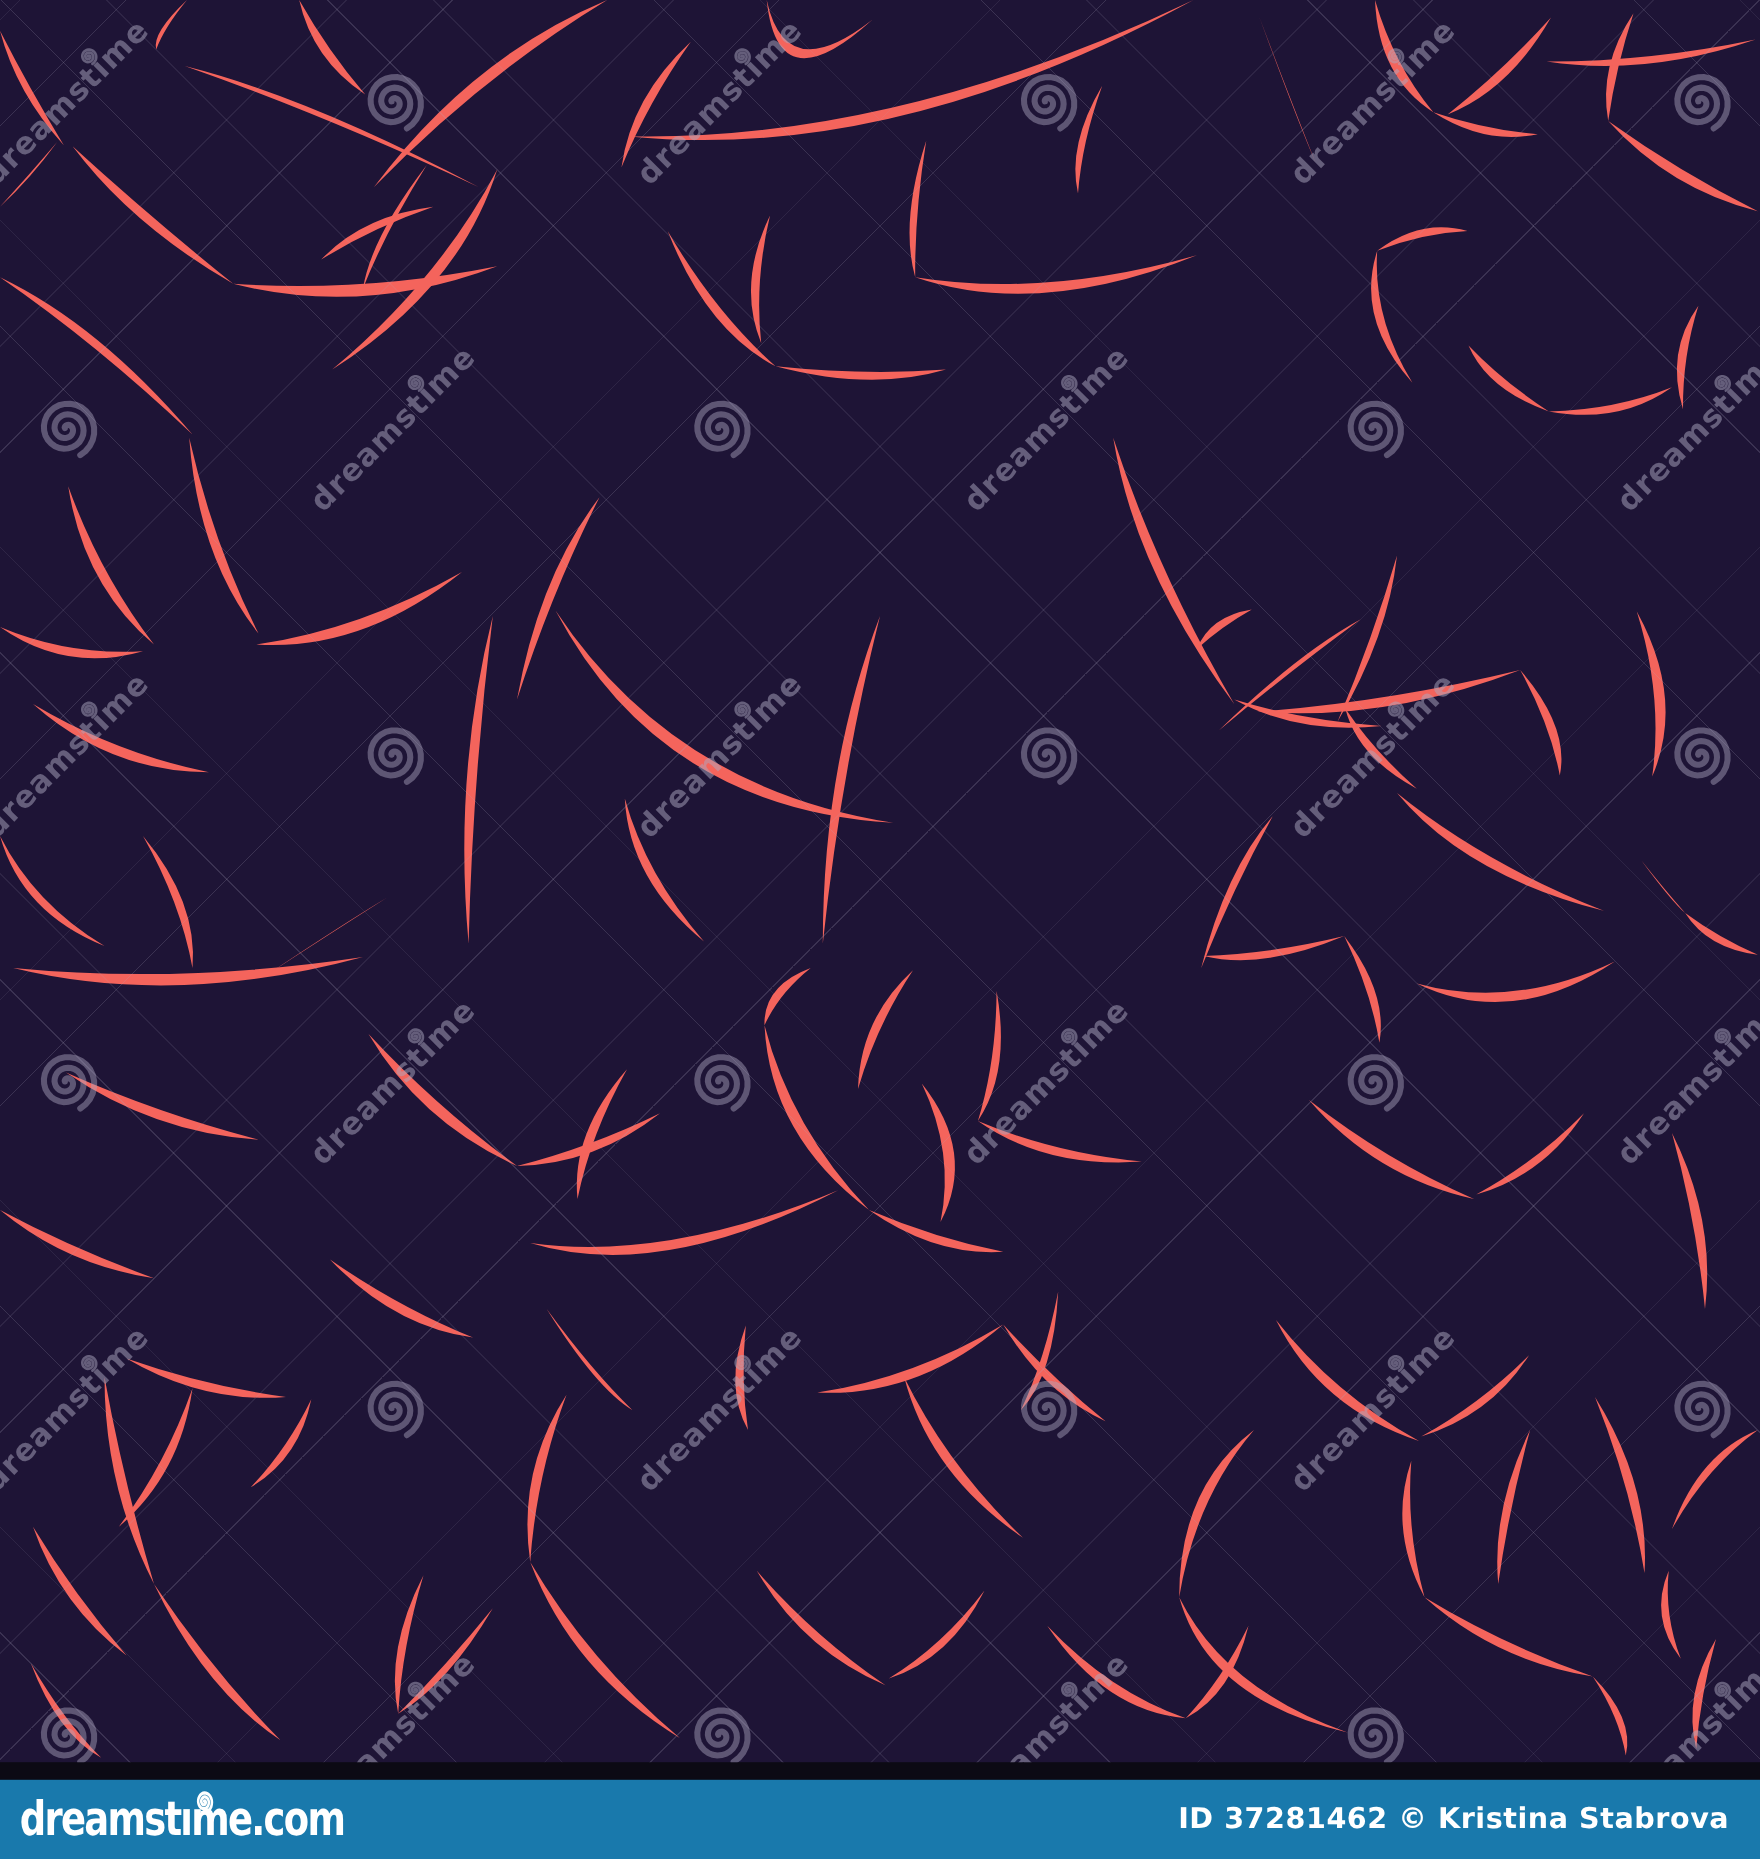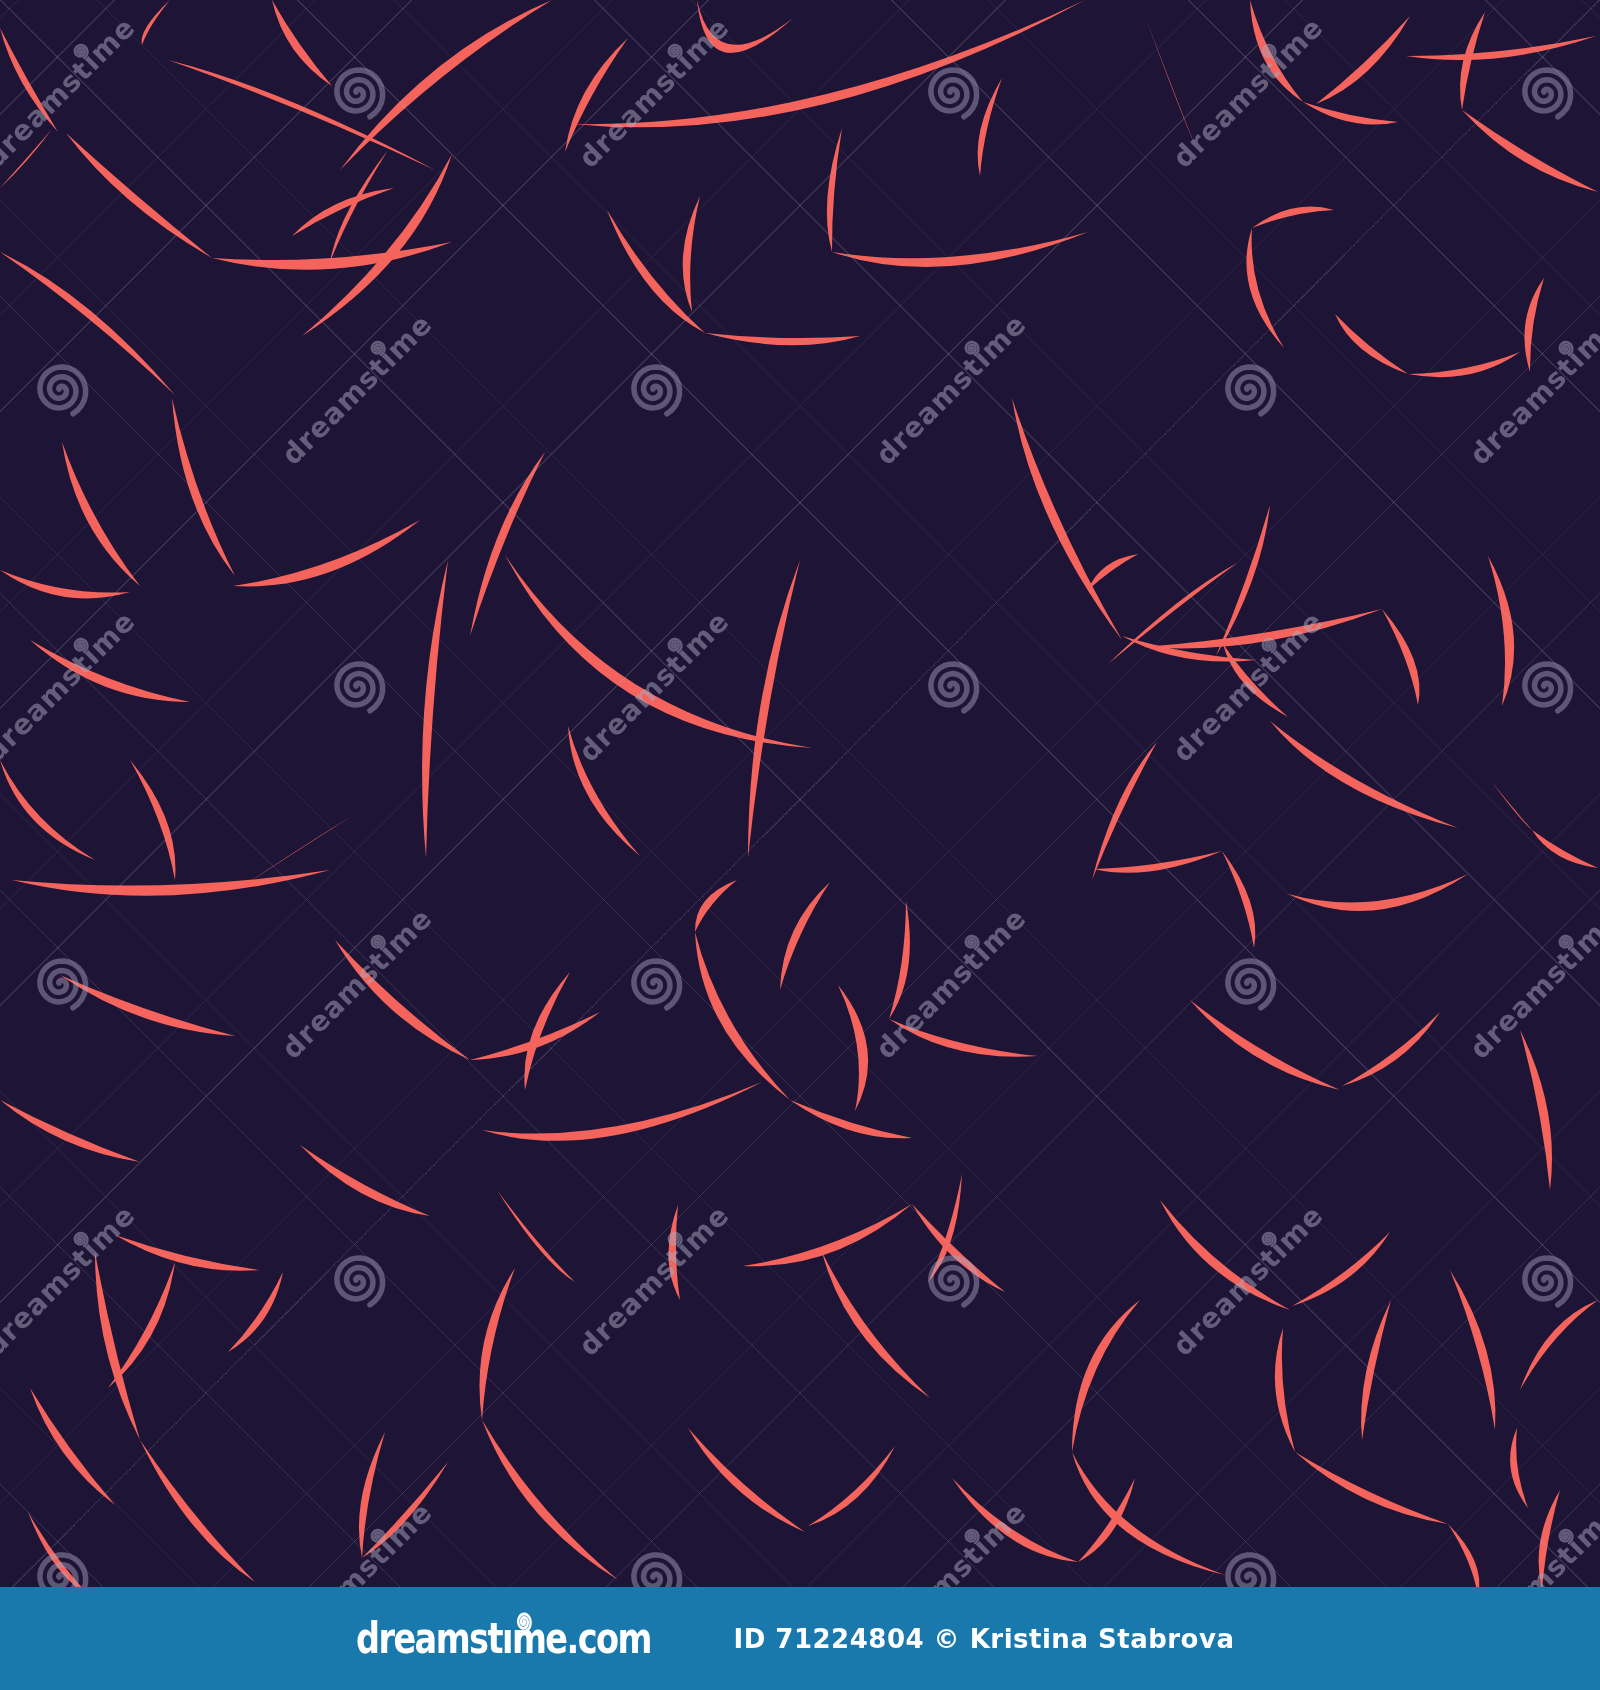--- a/index.html
+++ b/index.html
@@ -245,21 +245,21 @@
           <path d="M 32.0 31.0 L 32.3 30.5 L 32.8 30.2 L 33.4 30.0 L 34.2 30.0 L 34.9 30.2 L 35.7 30.6 L 36.4 31.2 L 36.9 32.1 L 37.2 33.2 L 37.3 34.4 L 37.1 35.6 L 36.5 36.8 L 35.6 37.9 L 34.4 38.8 L 33.0 39.4 L 31.3 39.7 L 29.6 39.6 L 27.9 39.0 L 26.3 38.1 L 24.9 36.7 L 23.8 35.0 L 23.1 33.0 L 22.9 30.8 L 23.2 28.5 L 24.1 26.3 L 25.4 24.3 L 27.3 22.7 L 29.6 21.4 L 32.1 20.7 L 34.9 20.5 L 37.6 21.0 L 40.3 22.2 L 42.7 24.0 L 44.6 26.4 L 46.1 29.2 L 46.8 32.3 L 46.8 35.6 L 46.1 38.9 L 44.6 42.0 L 42.4 44.7 L 39.5 47.0 L 36.2 48.5 L 32.5 49.3 L 28.6 49.2 L 24.8 48.2 L 21.2 46.3 L 18.1 43.7 L 15.7 40.3 L 14.0 36.4 L 13.3 32.1 L 13.5 27.7 L 14.7 23.4 L 17.0 19.4 L 20.1 16.0 L 24.0 13.3 L 28.5 11.5 L 33.3 10.8 L 38.3 11.2 L 43.1 12.7 L 47.5 15.4 L 51.2 19.0 L 54.1 23.4 L 56.0 28.4 L 56.6 33.8 L 56.1 39.3 L 54.2 44.6 L 51.2 49.4 L 47.1 53.5 L 42.2 56.6 L 36.6 58.5 L 30.6 59.1 L 24.5 58.3" fill="none" stroke="rgba(172,167,192,0.45)" stroke-width="5.5" stroke-linecap="round"></path>
         </svg>
         <div class="wm-word" style="left: 2497px; top: 2757px; font-size: 28px; color: rgba(172, 167, 192, 0.5);"><span>dreamstıme</span><svg width="19.8" height="19.8" viewBox="0 0 19.8 19.8" class="dot-spiral">
             <path d="M 9.8 9.5 L 9.8 9.4 L 10.0 9.3 L 10.2 9.2 L 10.4 9.2 L 10.6 9.2 L 10.8 9.4 L 11.0 9.6 L 11.1 9.8 L 11.2 10.1 L 11.2 10.4 L 11.2 10.8 L 11.0 11.1 L 10.8 11.4 L 10.4 11.6 L 10.0 11.8 L 9.6 11.9 L 9.1 11.9 L 8.6 11.7 L 8.2 11.4 L 7.8 11.1 L 7.5 10.6 L 7.3 10.0 L 7.2 9.4 L 7.3 8.8 L 7.6 8.2 L 7.9 7.6 L 8.5 7.2 L 9.1 6.8 L 9.8 6.6 L 10.6 6.6 L 11.3 6.7 L 12.1 7.0 L 12.7 7.5 L 13.3 8.2 L 13.7 9.0 L 13.9 9.8 L 13.9 10.8 L 13.7 11.7 L 13.3 12.5 L 12.6 13.3 L 11.8 13.9 L 10.9 14.3 L 9.9 14.6 L 8.8 14.5 L 7.8 14.3 L 6.8 13.7 L 5.9 13.0 L 5.2 12.1 L 4.8 11.0 L 4.6 9.8 L 4.6 8.6 L 5.0 7.4 L 5.6 6.3 L 6.5 5.3 L 7.5 4.6 L 8.8 4.1 L 10.1 3.9 L 11.5 4.0 L 12.8 4.4 L 14.1 5.1 L 15.1 6.1 L 15.9 7.4 L 16.4 8.8 L 16.6 10.3 L 16.4 11.8 L 15.9 13.3 L 15.1 14.6 L 14.0 15.7 L 12.6 16.6 L 11.0 17.1 L 9.4 17.3 L 7.7 17.1" fill="none" stroke="rgba(172,167,192,0.5)" stroke-width="2.4" stroke-linecap="round"></path>
           </svg></div>
         <div class="wm-word" style="left: 2077px; top: 3177px; font-size: 28px; color: rgba(172, 167, 192, 0.5);"><span>dreamstıme</span><svg width="19.8" height="19.8" viewBox="0 0 19.8 19.8" class="dot-spiral">
             <path d="M 9.8 9.5 L 9.8 9.4 L 10.0 9.3 L 10.2 9.2 L 10.4 9.2 L 10.6 9.2 L 10.8 9.4 L 11.0 9.6 L 11.1 9.8 L 11.2 10.1 L 11.2 10.4 L 11.2 10.8 L 11.0 11.1 L 10.8 11.4 L 10.4 11.6 L 10.0 11.8 L 9.6 11.9 L 9.1 11.9 L 8.6 11.7 L 8.2 11.4 L 7.8 11.1 L 7.5 10.6 L 7.3 10.0 L 7.2 9.4 L 7.3 8.8 L 7.6 8.2 L 7.9 7.6 L 8.5 7.2 L 9.1 6.8 L 9.8 6.6 L 10.6 6.6 L 11.3 6.7 L 12.1 7.0 L 12.7 7.5 L 13.3 8.2 L 13.7 9.0 L 13.9 9.8 L 13.9 10.8 L 13.7 11.7 L 13.3 12.5 L 12.6 13.3 L 11.8 13.9 L 10.9 14.3 L 9.9 14.6 L 8.8 14.5 L 7.8 14.3 L 6.8 13.7 L 5.9 13.0 L 5.2 12.1 L 4.8 11.0 L 4.6 9.8 L 4.6 8.6 L 5.0 7.4 L 5.6 6.3 L 6.5 5.3 L 7.5 4.6 L 8.8 4.1 L 10.1 3.9 L 11.5 4.0 L 12.8 4.4 L 14.1 5.1 L 15.1 6.1 L 15.9 7.4 L 16.4 8.8 L 16.6 10.3 L 16.4 11.8 L 15.9 13.3 L 15.1 14.6 L 14.0 15.7 L 12.6 16.6 L 11.0 17.1 L 9.4 17.3 L 7.7 17.1" fill="none" stroke="rgba(172,167,192,0.5)" stroke-width="2.4" stroke-linecap="round"></path>
           </svg></div>
       </div>
   </div>
-  <div class="footer" id="footer-bar" style="background: rgb(25, 121, 172); height: 103px; justify-content: center;">
+  <div class="footer" id="footer-bar" style="background: rgb(25, 121, 172); height: 72px;">
     <div class="logo" id="logo" style="color: rgb(255, 255, 255);">
       <span id="logo-text">dreamstıme.com</span>
     <svg width="26" height="26" viewBox="0 0 26 26" class="dot-spiral">
           <path d="M 12.8 12.4 L 12.9 12.3 L 13.1 12.1 L 13.3 12.1 L 13.6 12.1 L 13.9 12.1 L 14.2 12.3 L 14.4 12.5 L 14.6 12.9 L 14.8 13.3 L 14.8 13.7 L 14.7 14.1 L 14.5 14.6 L 14.1 15.0 L 13.7 15.3 L 13.2 15.6 L 12.6 15.7 L 11.9 15.6 L 11.3 15.4 L 10.7 15.1 L 10.2 14.6 L 9.8 13.9 L 9.5 13.2 L 9.5 12.4 L 9.6 11.5 L 9.9 10.7 L 10.4 10.0 L 11.1 9.4 L 11.9 8.9 L 12.9 8.6 L 13.9 8.6 L 14.9 8.8 L 15.9 9.2 L 16.8 9.9 L 17.5 10.7 L 18.0 11.8 L 18.3 12.9 L 18.3 14.1 L 18.0 15.4 L 17.5 16.5 L 16.7 17.5 L 15.6 18.4 L 14.4 18.9 L 13.0 19.2 L 11.6 19.2 L 10.1 18.8 L 8.8 18.1 L 7.7 17.1 L 6.8 15.9 L 6.2 14.4 L 5.9 12.9 L 6.0 11.2 L 6.4 9.6 L 7.3 8.2 L 8.4 6.9 L 9.9 5.9 L 11.5 5.2 L 13.3 5.0 L 15.1 5.1 L 16.9 5.7 L 18.5 6.6 L 19.9 8.0 L 21.0 9.6 L 21.7 11.5 L 21.9 13.5 L 21.7 15.5 L 21.1 17.5 L 19.9 19.3 L 18.4 20.8 L 16.6 21.9 L 14.5 22.6 L 12.3 22.8 L 10.1 22.6" fill="none" stroke="#ffffff" stroke-width="3" stroke-linecap="round"></path>
         </svg></div>
-    <div class="credit" id="credit" style="color: rgb(255, 255, 255);">ID 71224804 © Kristina Stabrova</div>
+    <div class="credit" id="credit" style="color: rgb(255, 255, 255);">ID 37281462 © Kristina Stabrova</div>
   </div>
 </div>
 
 </body></html>

